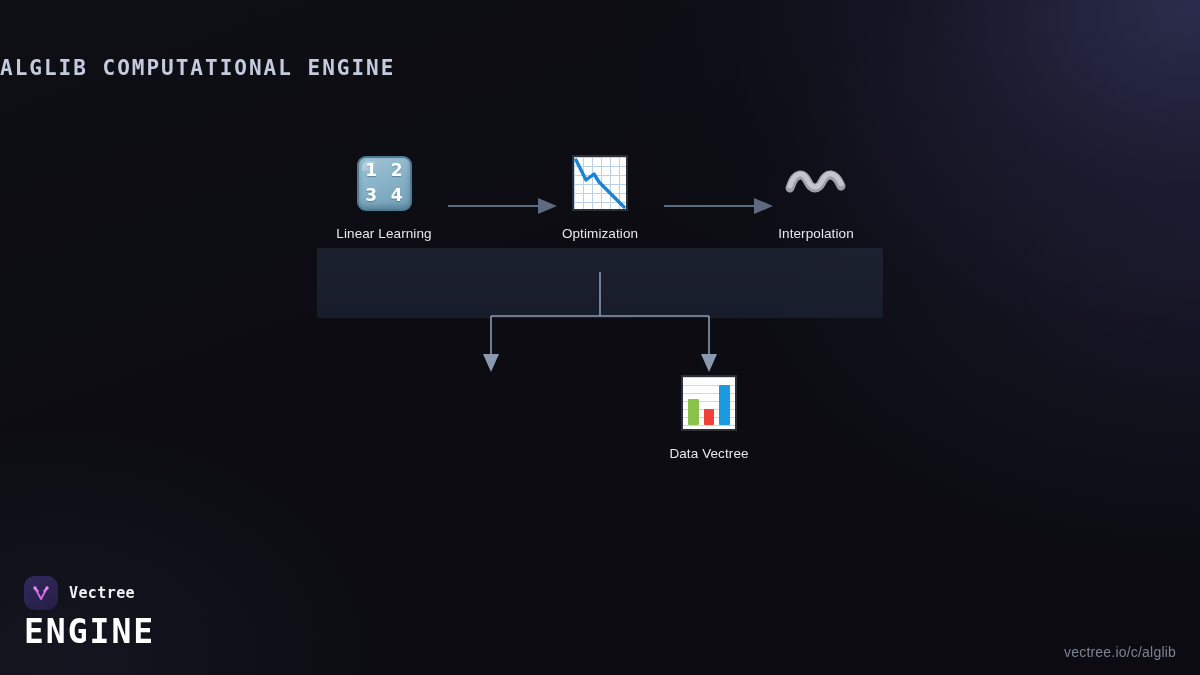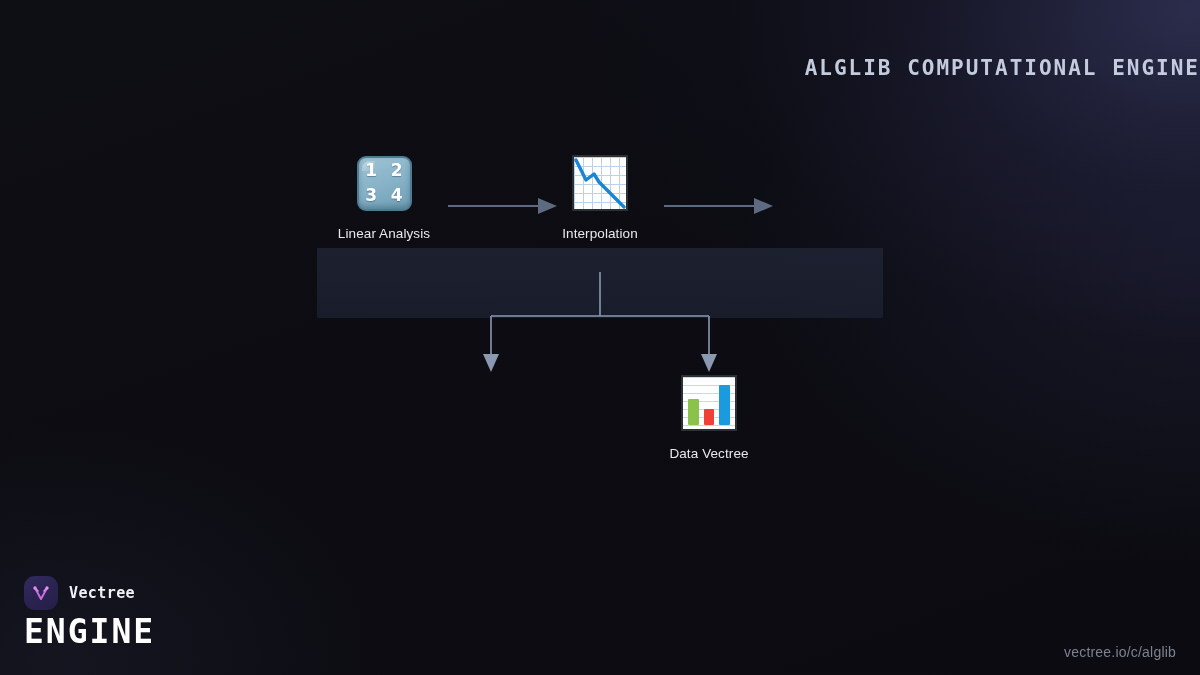--- a/index.html
+++ b/index.html
@@ -16,21 +16,21 @@
       radial-gradient(760px 540px at 1190px 10px, rgba(44,46,78,0.95) 0%, rgba(30,31,55,0.55) 34%, rgba(17,18,32,0.18) 62%, rgba(13,13,19,0) 82%),
       radial-gradient(620px 420px at 1205px 250px, rgba(34,35,60,0.55) 0%, rgba(13,13,19,0) 75%),
       radial-gradient(420px 300px at 60px 660px, rgba(28,29,44,0.55) 0%, rgba(13,13,19,0) 78%),
       linear-gradient(160deg,#0e0e15 0%,#0c0c12 45%,#0b0b11 100%);
     overflow:hidden;
   }
 
   
   .title {
     position:absolute; top:56px; left:0; width:1200px;
-    text-align:right;
+    text-align:left;
     font-family:"DejaVu Sans Mono","Liberation Mono",monospace;
     font-size:21px; font-weight:bold; letter-spacing:2.0px;
     color:#c3cbdc;
   }
 
   
   .mid-panel {
     position:absolute; left:317px; top:248px; width:566px; height:70px;
     background:linear-gradient(180deg, rgba(29,34,50,0.92) 0%, rgba(26,31,46,0.88) 100%);
     border-radius:1px;
@@ -176,35 +176,44 @@
 
   <div class="node" id="node-linear-algebra">
     <div class="glyph">
       <div class="ico ico-numbers">
         <span>1</span>
         <span>2</span>
         <span>3</span>
         <span>4</span>
       </div>
     </div>
-    <div class="label">Linear Analysis</div>
+    <div class="label">Linear Learning</div>
   </div>
 
   <div class="node" id="node-optimization">
     <div class="glyph">
       <div class="ico ico-chart-down">
         <div class="grid"></div>
         <svg viewBox="0 0 52 52">
           <polyline points="2,3 12,23 20,17 25,25 50,50" fill="none" stroke="#1a84d4" stroke-width="3.4" stroke-linejoin="round" stroke-linecap="round"></polyline>
         </svg>
       </div>
     </div>
+    <div class="label">Optimization</div>
+  </div>
+
+  <div class="node" id="node-interpolation">
+    <div class="glyph">
+      <svg class="ico ico-wave" viewBox="0 0 64 34">
+        <path d="M6,22 C11,6 19,6 24,16 C28,24 34,24 38,16 C43,6 51,6 57,20" fill="none" stroke="#9aa0a6" stroke-width="9" stroke-linecap="round"></path>
+        <path d="M6,20 C11,5 19,5 24,15 C28,23 34,23 38,15 C43,5 51,5 57,18" fill="none" stroke="#c3c7cc" stroke-width="5" stroke-linecap="round"></path>
+      </svg>
+    </div>
     <div class="label">Interpolation</div>
   </div>
-
 
 
   <div class="node" id="node-data-analysis">
     <div class="glyph">
       <div class="ico ico-barchart">
         <div class="rules"></div>
         <div class="bars">
           <div class="bar bar-g"></div>
           <div class="bar bar-r"></div>
           <div class="bar bar-b"></div>

